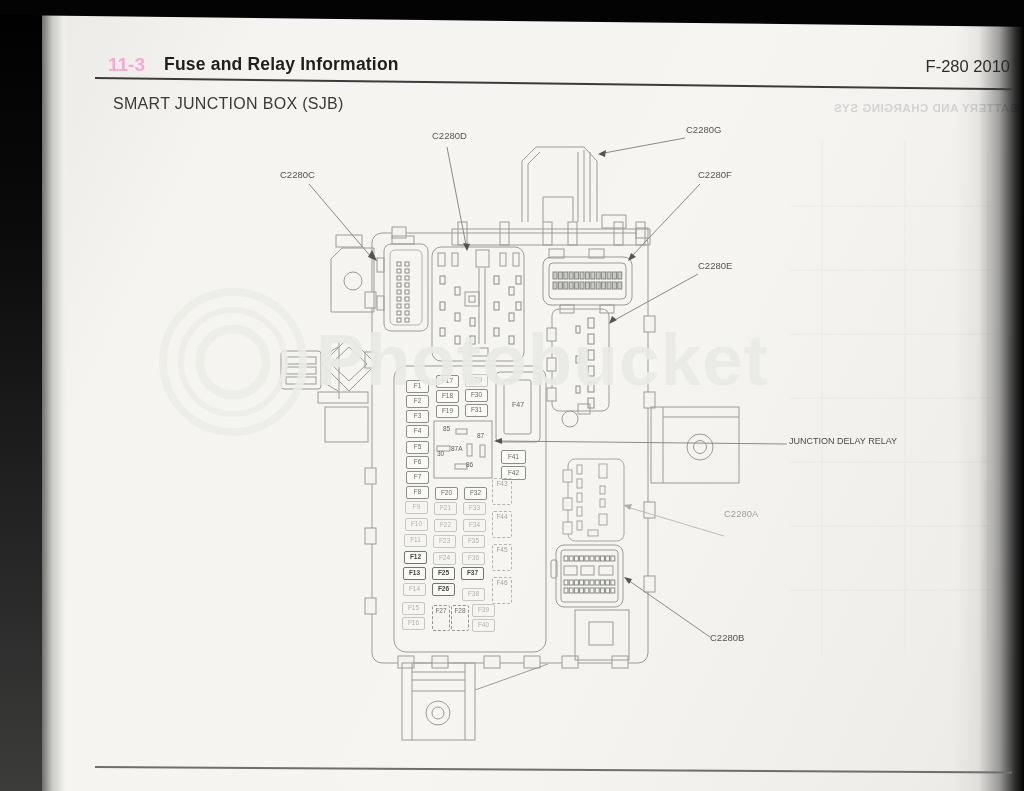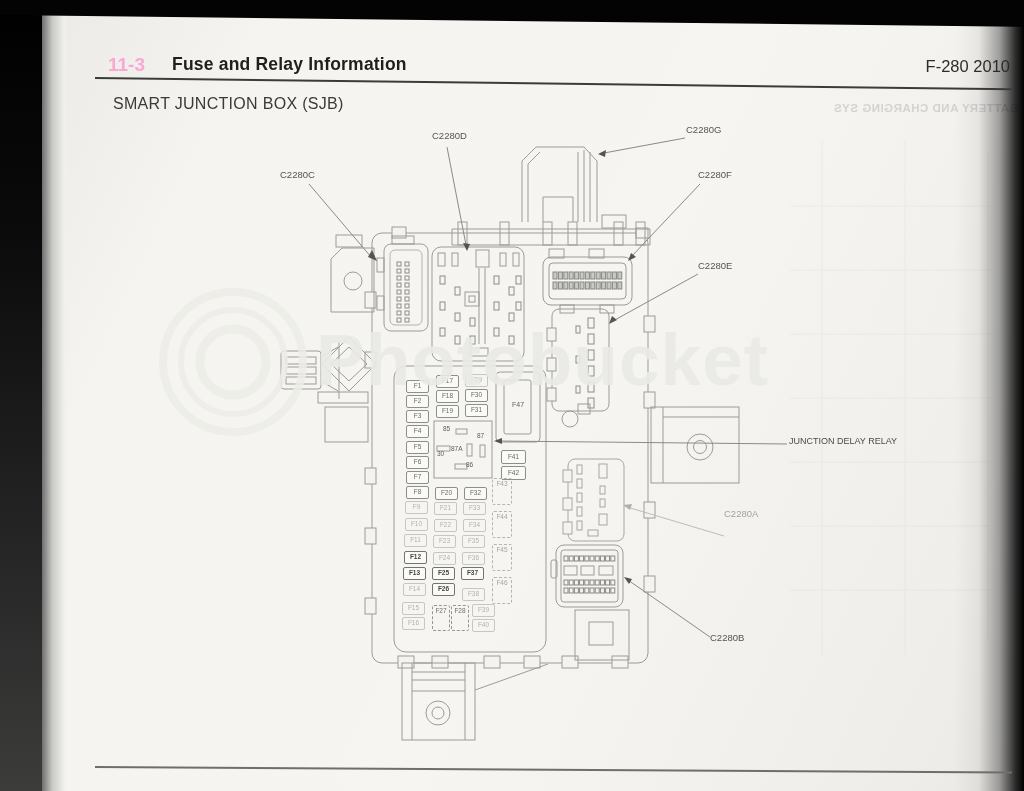--- a/index.html
+++ b/index.html
@@ -9,21 +9,21 @@
         background:linear-gradient(115deg,#eceae6 0%,#f5f4f1 18%,#f6f5f2 55%,#efeeeb 88%,#e9e8e5 100%);}
   .page-edge{position:absolute;left:42px;top:0;bottom:0;width:26px;z-index:4;
         background:linear-gradient(90deg,#6f6f6d,#c9c9c6 40%,#f1f0ec 85%,rgba(244,243,240,0));}
   .left-strip{position:absolute;left:0;top:0;bottom:0;width:42px;z-index:8;
         background:linear-gradient(180deg,#000,#0b0b0b 30%,#262626 70%,#3c3c3b);}
   .top-bar{position:absolute;left:-10px;top:-13px;width:1060px;height:28px;background:#030303;
         transform:rotate(0.65deg);transform-origin:left top;z-index:8;}
   .right-shade{position:absolute;top:0;bottom:0;right:0;width:70px;z-index:5;
         background:linear-gradient(90deg,rgba(0,0,0,0) 0%,rgba(0,0,0,0.05) 35%,rgba(0,0,0,0.35) 65%,rgba(0,0,0,0.82) 88%,#000 100%);}
   .hdr-num{position:absolute;left:108px;top:54px;font-size:19px;font-weight:bold;color:#f9a8d4;z-index:6;}
-  .hdr-title{position:absolute;left:172px;top:54px;font-size:17.5px;font-weight:bold;color:#1f1f1d;z-index:6;letter-spacing:0.2px;}
+  .hdr-title{position:absolute;left:164px;top:54px;font-size:17.5px;font-weight:bold;color:#1f1f1d;z-index:6;letter-spacing:0.2px;}
   .hdr-veh{position:absolute;left:898px;top:57px;width:112px;text-align:right;font-size:16.5px;color:#2c2c2a;z-index:6;}
   .rule-top{position:absolute;left:95px;top:77px;width:917px;height:2.4px;background:#3b3b3b;
         transform:rotate(0.7deg);transform-origin:left center;z-index:6;}
   .rule-bottom{position:absolute;left:95px;top:766px;width:917px;height:1.6px;background:#6e6e6c;
         transform:rotate(0.35deg);transform-origin:left center;z-index:6;}
   .sec-title{position:absolute;left:113px;top:95px;font-size:16px;color:#3a3a38;letter-spacing:0.3px;z-index:6;}
   .bleed-text{position:absolute;left:808px;top:102px;width:210px;font-size:11.5px;font-weight:bold;
         color:rgba(130,130,135,0.28);transform:scaleX(-1);letter-spacing:0.5px;z-index:2;white-space:nowrap;overflow:hidden;}
   svg.diagram{position:absolute;left:0;top:0;z-index:3;}
   #overlay{position:absolute;left:0;top:0;width:1024px;height:791px;z-index:4;}

